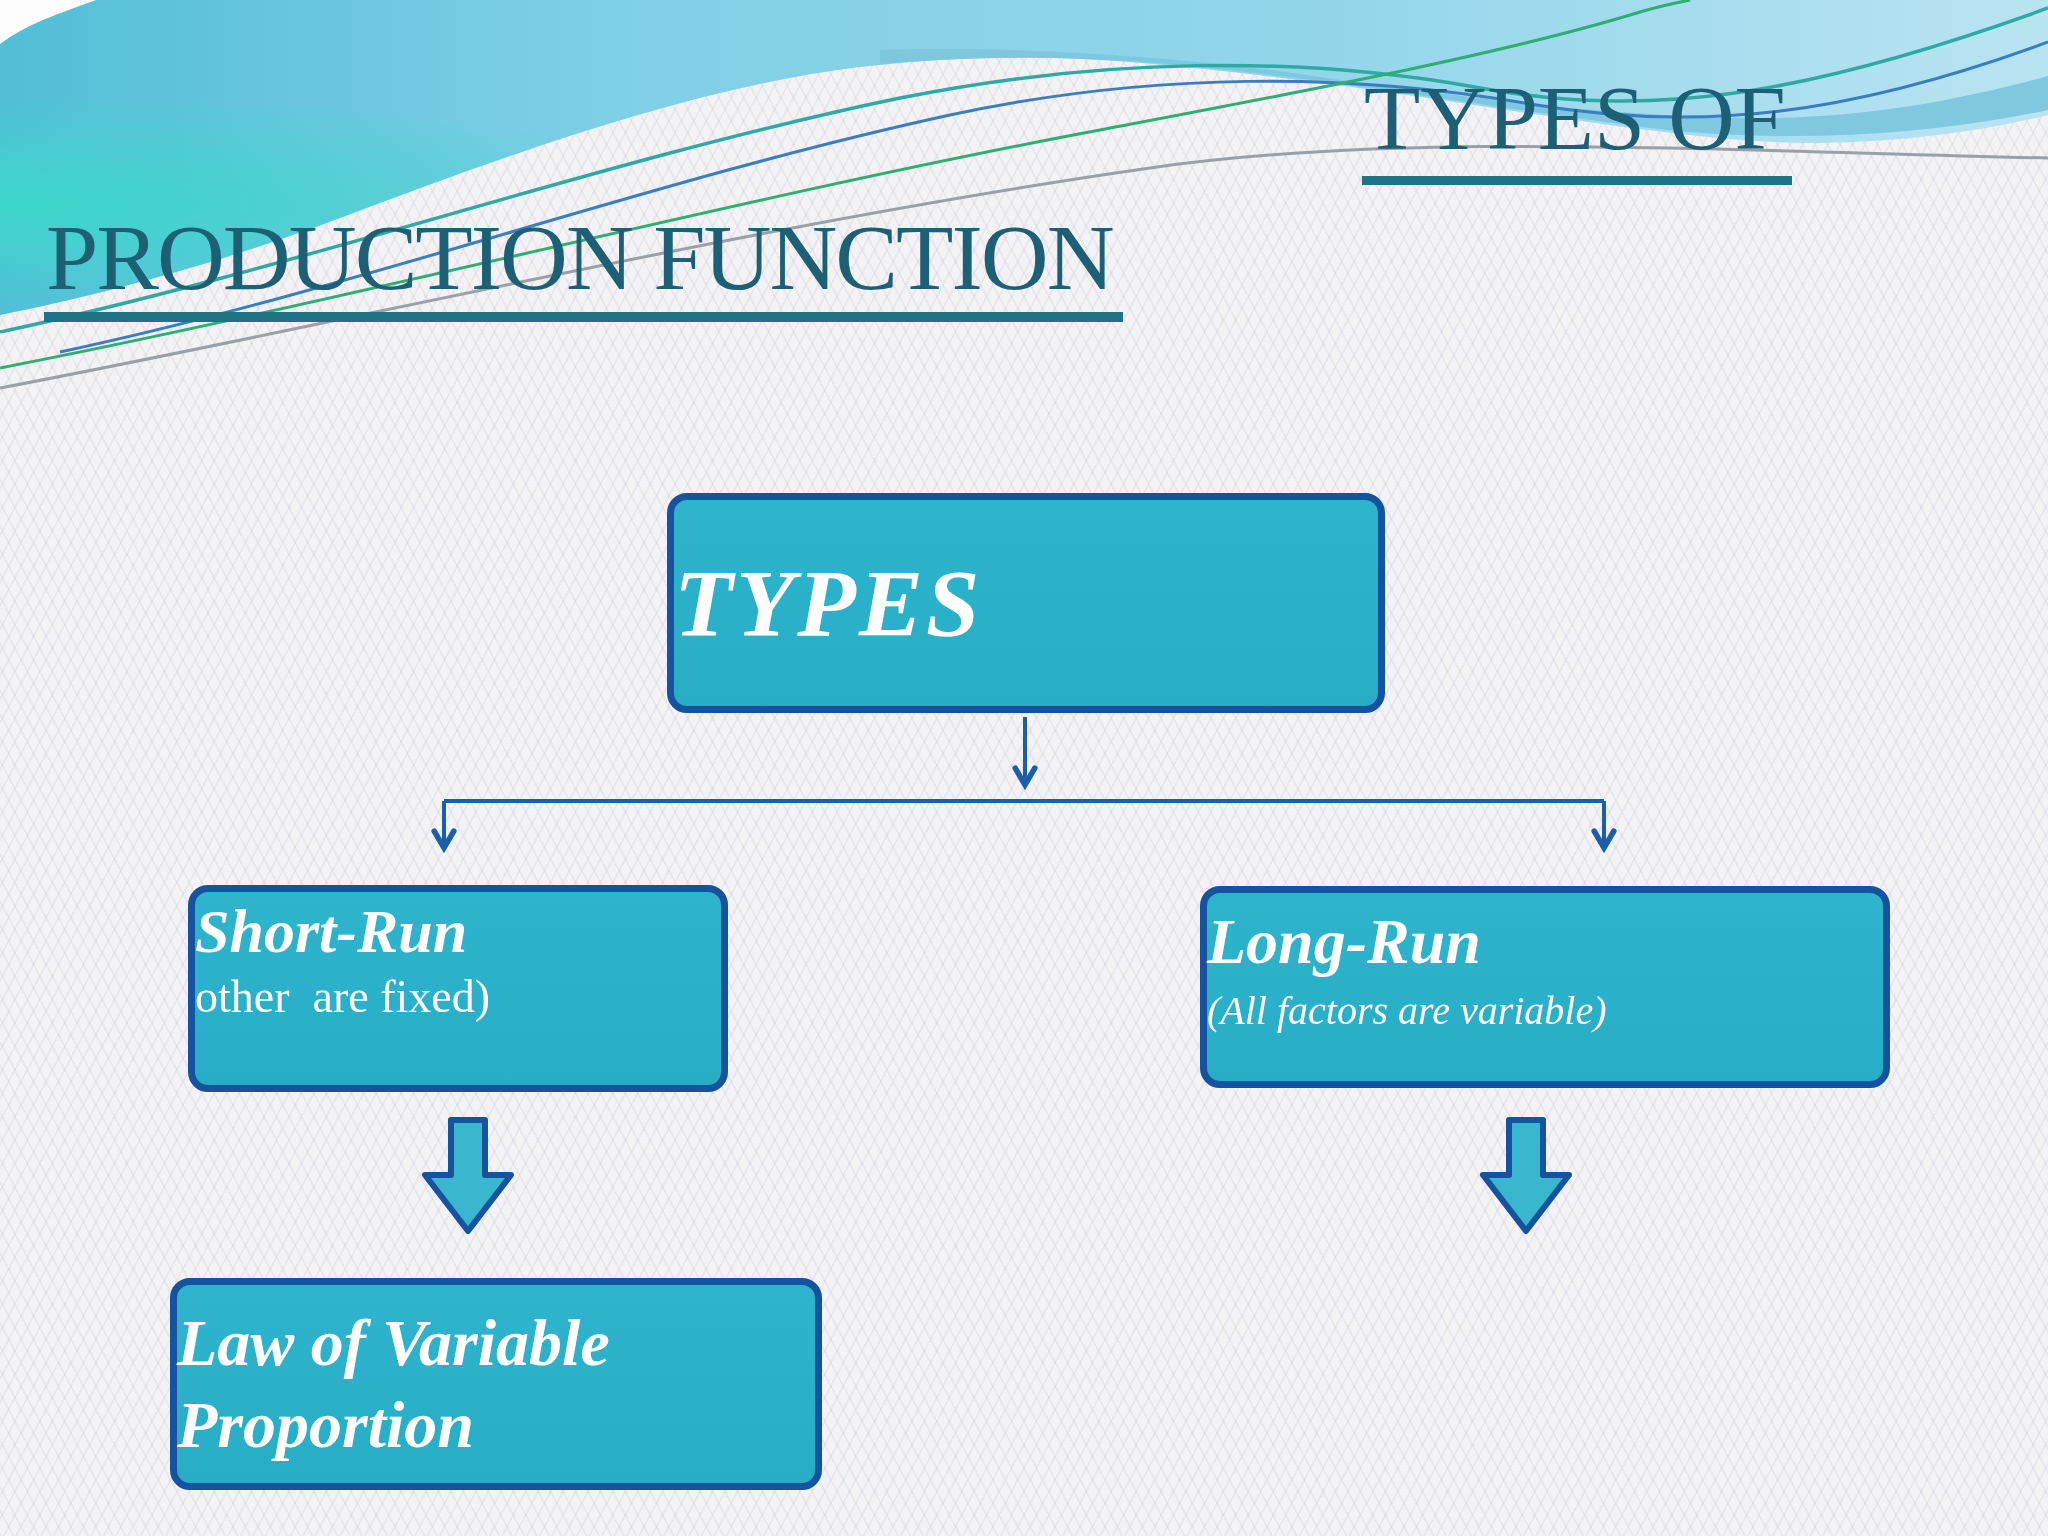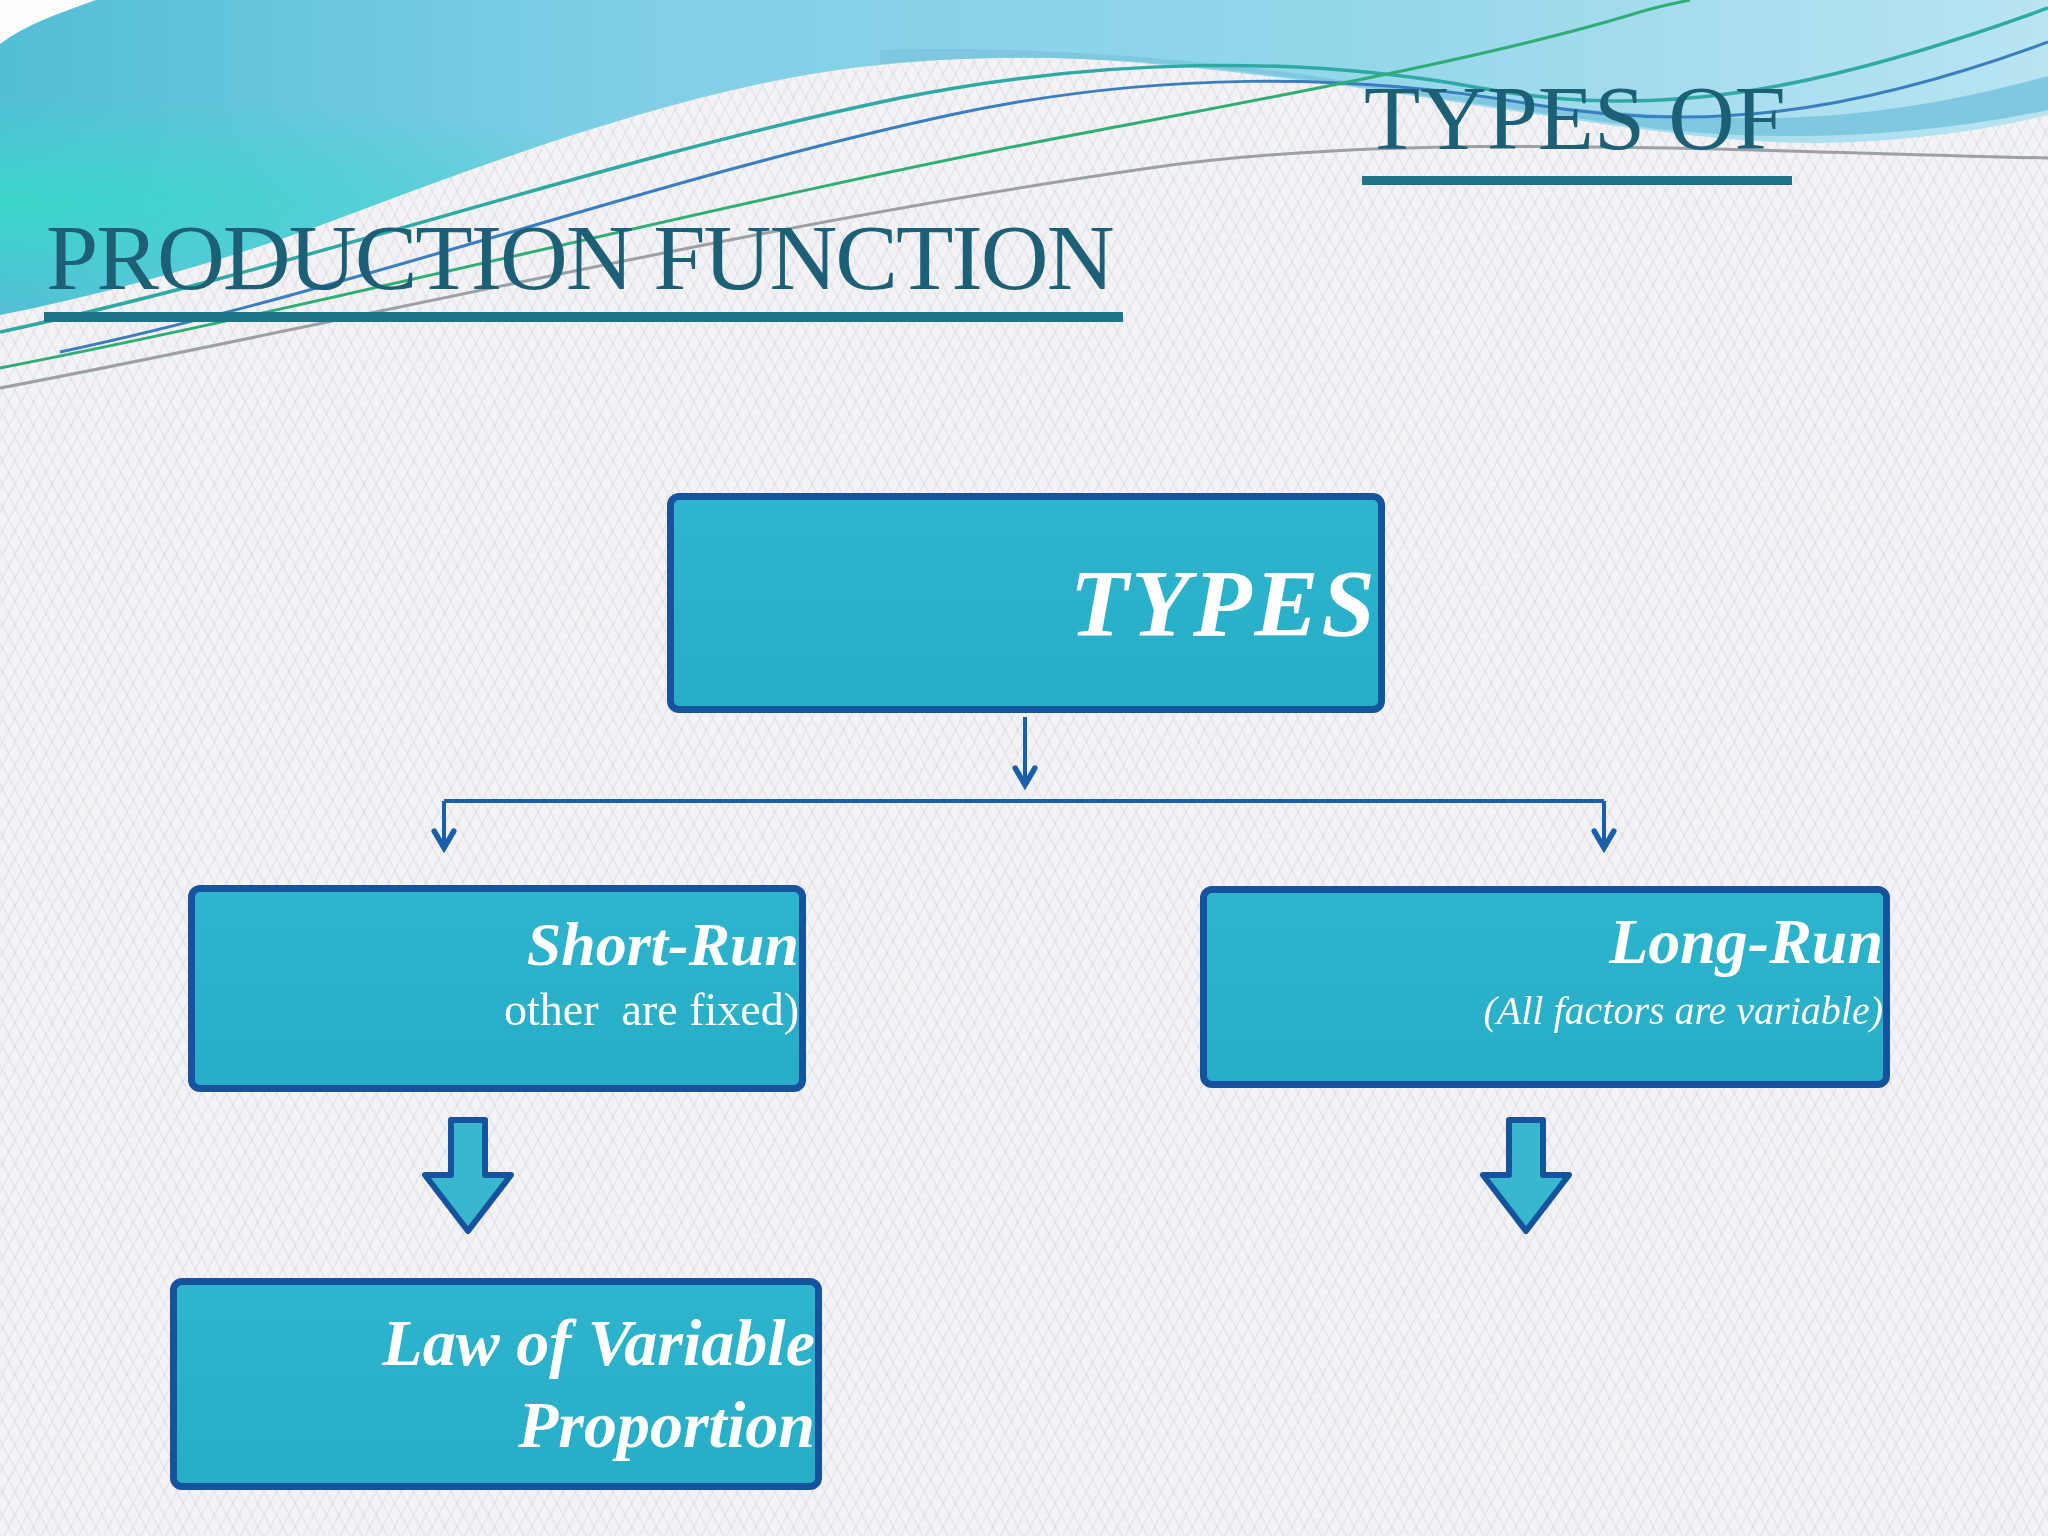--- a/index.html
+++ b/index.html
@@ -40,34 +40,34 @@
     font-size:94px;
     letter-spacing:-2px;
     padding:0 10px 6px 2px;
     border-bottom-width:10px;
   }
   .node{
     position:absolute;z-index:2;
     box-sizing:border-box;
     background:linear-gradient(180deg,#2eb4cc 0%,#28adc6 100%);
     border:7px solid #15539e;
-    border-radius:12px;
+    border-radius:20px;
     color:#ffffff;
     display:flex;flex-direction:column;
-    align-items:flex-end;justify-content:center;
+    align-items:flex-start;justify-content:center;
     text-align:center;
   }
   .node-title{font-weight:bold;font-style:italic;white-space:pre;}
   .node-sub{white-space:pre;}
   .node-line{font-weight:bold;font-style:italic;white-space:pre;}
 
   .types-node{left:667px;top:493px;width:718px;height:220px;}
   .types-node .node-title{font-size:96px;letter-spacing:3px;}
 
-  .short-run-node{left:188px;top:885px;width:618px;height:207px;justify-content:flex-start;padding-top:15px;}
+  .short-run-node{left:188px;top:885px;width:540px;height:207px;justify-content:flex-start;padding-top:2px;}
   .short-run-node .node-title{font-size:62px;line-height:74px;}
   .short-run-node .node-sub{font-size:46px;line-height:58px;font-style:normal;}
 
   .long-run-node{left:1200px;top:886px;width:690px;height:202px;justify-content:flex-start;padding-top:10px;}
   .long-run-node .node-title{font-size:64px;line-height:78px;}
   .long-run-node .node-sub{font-size:40px;line-height:60px;font-style:italic;}
 
   .law-variable-node{left:170px;top:1250px;width:652px;height:212px;margin-top:28px;}
   .law-variable-node .node-line{font-size:66px;line-height:82px;}
 

